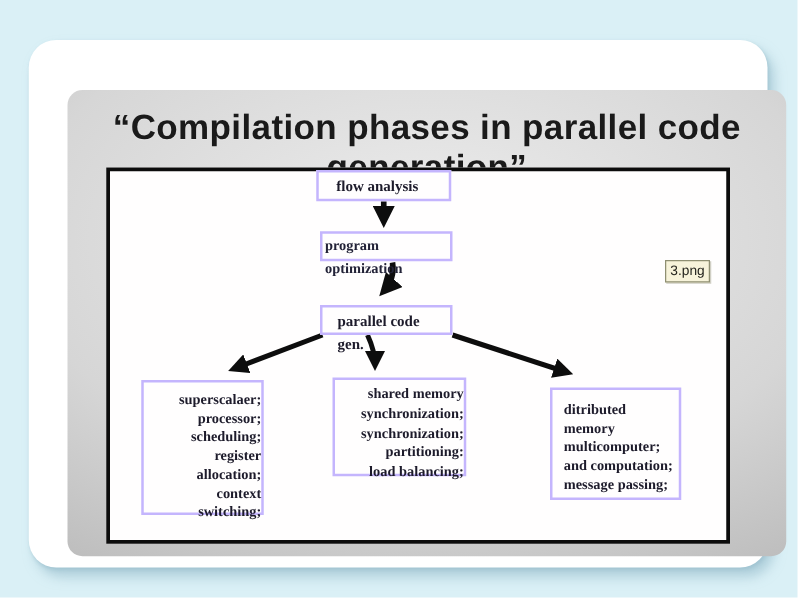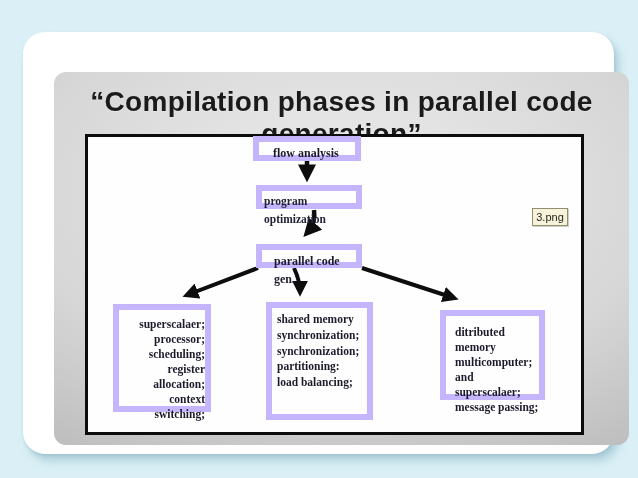--- a/index.html
+++ b/index.html
@@ -28,31 +28,31 @@
     text-shadow:0 1px 0 rgba(255,255,255,.25);
   }
   
   .diagram{
     position:absolute;left:31px;top:62px;width:499px;height:301px;
     box-sizing:border-box;border:3px solid #0c0c0c;background:#fffefe;
   }
   .dg-inner{position:absolute;inset:0;}
   .node{
     position:absolute;box-sizing:border-box;background:#fffefe;
-    border:6px solid #c4b5fd;
+    border:2px solid #c4b5fd;
     font-family:"Liberation Serif",serif;font-weight:600;color:#1d1b2b;
   }
   .node-small{font-size:12px;line-height:18px;}
   .flow-box{left:165px;top:-1px;width:108px;height:25px;padding:2px 0 0 14px;}
   .opt-box{left:168px;top:48px;width:106px;height:24px;padding:1px 0 0 2px;font-size:11.5px;color:#232338;}
   .gen-box{left:168px;top:107px;width:106px;height:24px;padding:2px 16px 0 12px;}
   .list-box{font-size:11.5px;}
   .left-box{left:25px;top:167px;width:98px;height:108px;padding:7px 0 0 11px;text-align:right;}
   .left-box .tl{line-height:15px;}
-  .mid-box{left:178px;top:165px;width:107px;height:118px;padding:4px 0 0 5px;}
+  .mid-box{left:178px;top:165px;width:107px;height:79px;padding:4px 0 0 5px;text-align:right;}
   .mid-box .tl{line-height:15.8px;}
   .right-box{left:352px;top:173px;width:105px;height:90px;padding:9px 0 0 9px;}
   .right-box .tl{line-height:15px;}
   .png-label{
     position:absolute;left:444px;top:71px;width:36px;height:18px;box-sizing:border-box;
     background:#f7f3da;border:1px solid #8f8f72;
     box-shadow:1px 1px 0 rgba(120,120,90,.35);
     font-size:11px;line-height:16px;color:#26261f;text-align:center;
     font-family:"Liberation Sans",sans-serif;
   }
@@ -108,21 +108,21 @@
           <div class="tl">shared memory</div>
           <div class="tl">synchronization;</div>
           <div class="tl">synchronization;</div>
           <div class="tl">partitioning:</div>
           <div class="tl">load balancing;</div>
         </div>
 
         <div class="node list-box right-box">
           <div class="tl">ditributed memory</div>
           <div class="tl">multicomputer;</div>
-          <div class="tl">and superscalaer;</div>
+          <div class="tl">and computation;</div>
           <div class="tl">message passing;</div>
         </div>
 
         <div class="png-label">
           <span>3.png</span>
         </div>
 
       </div>
     </div>
   </div>

